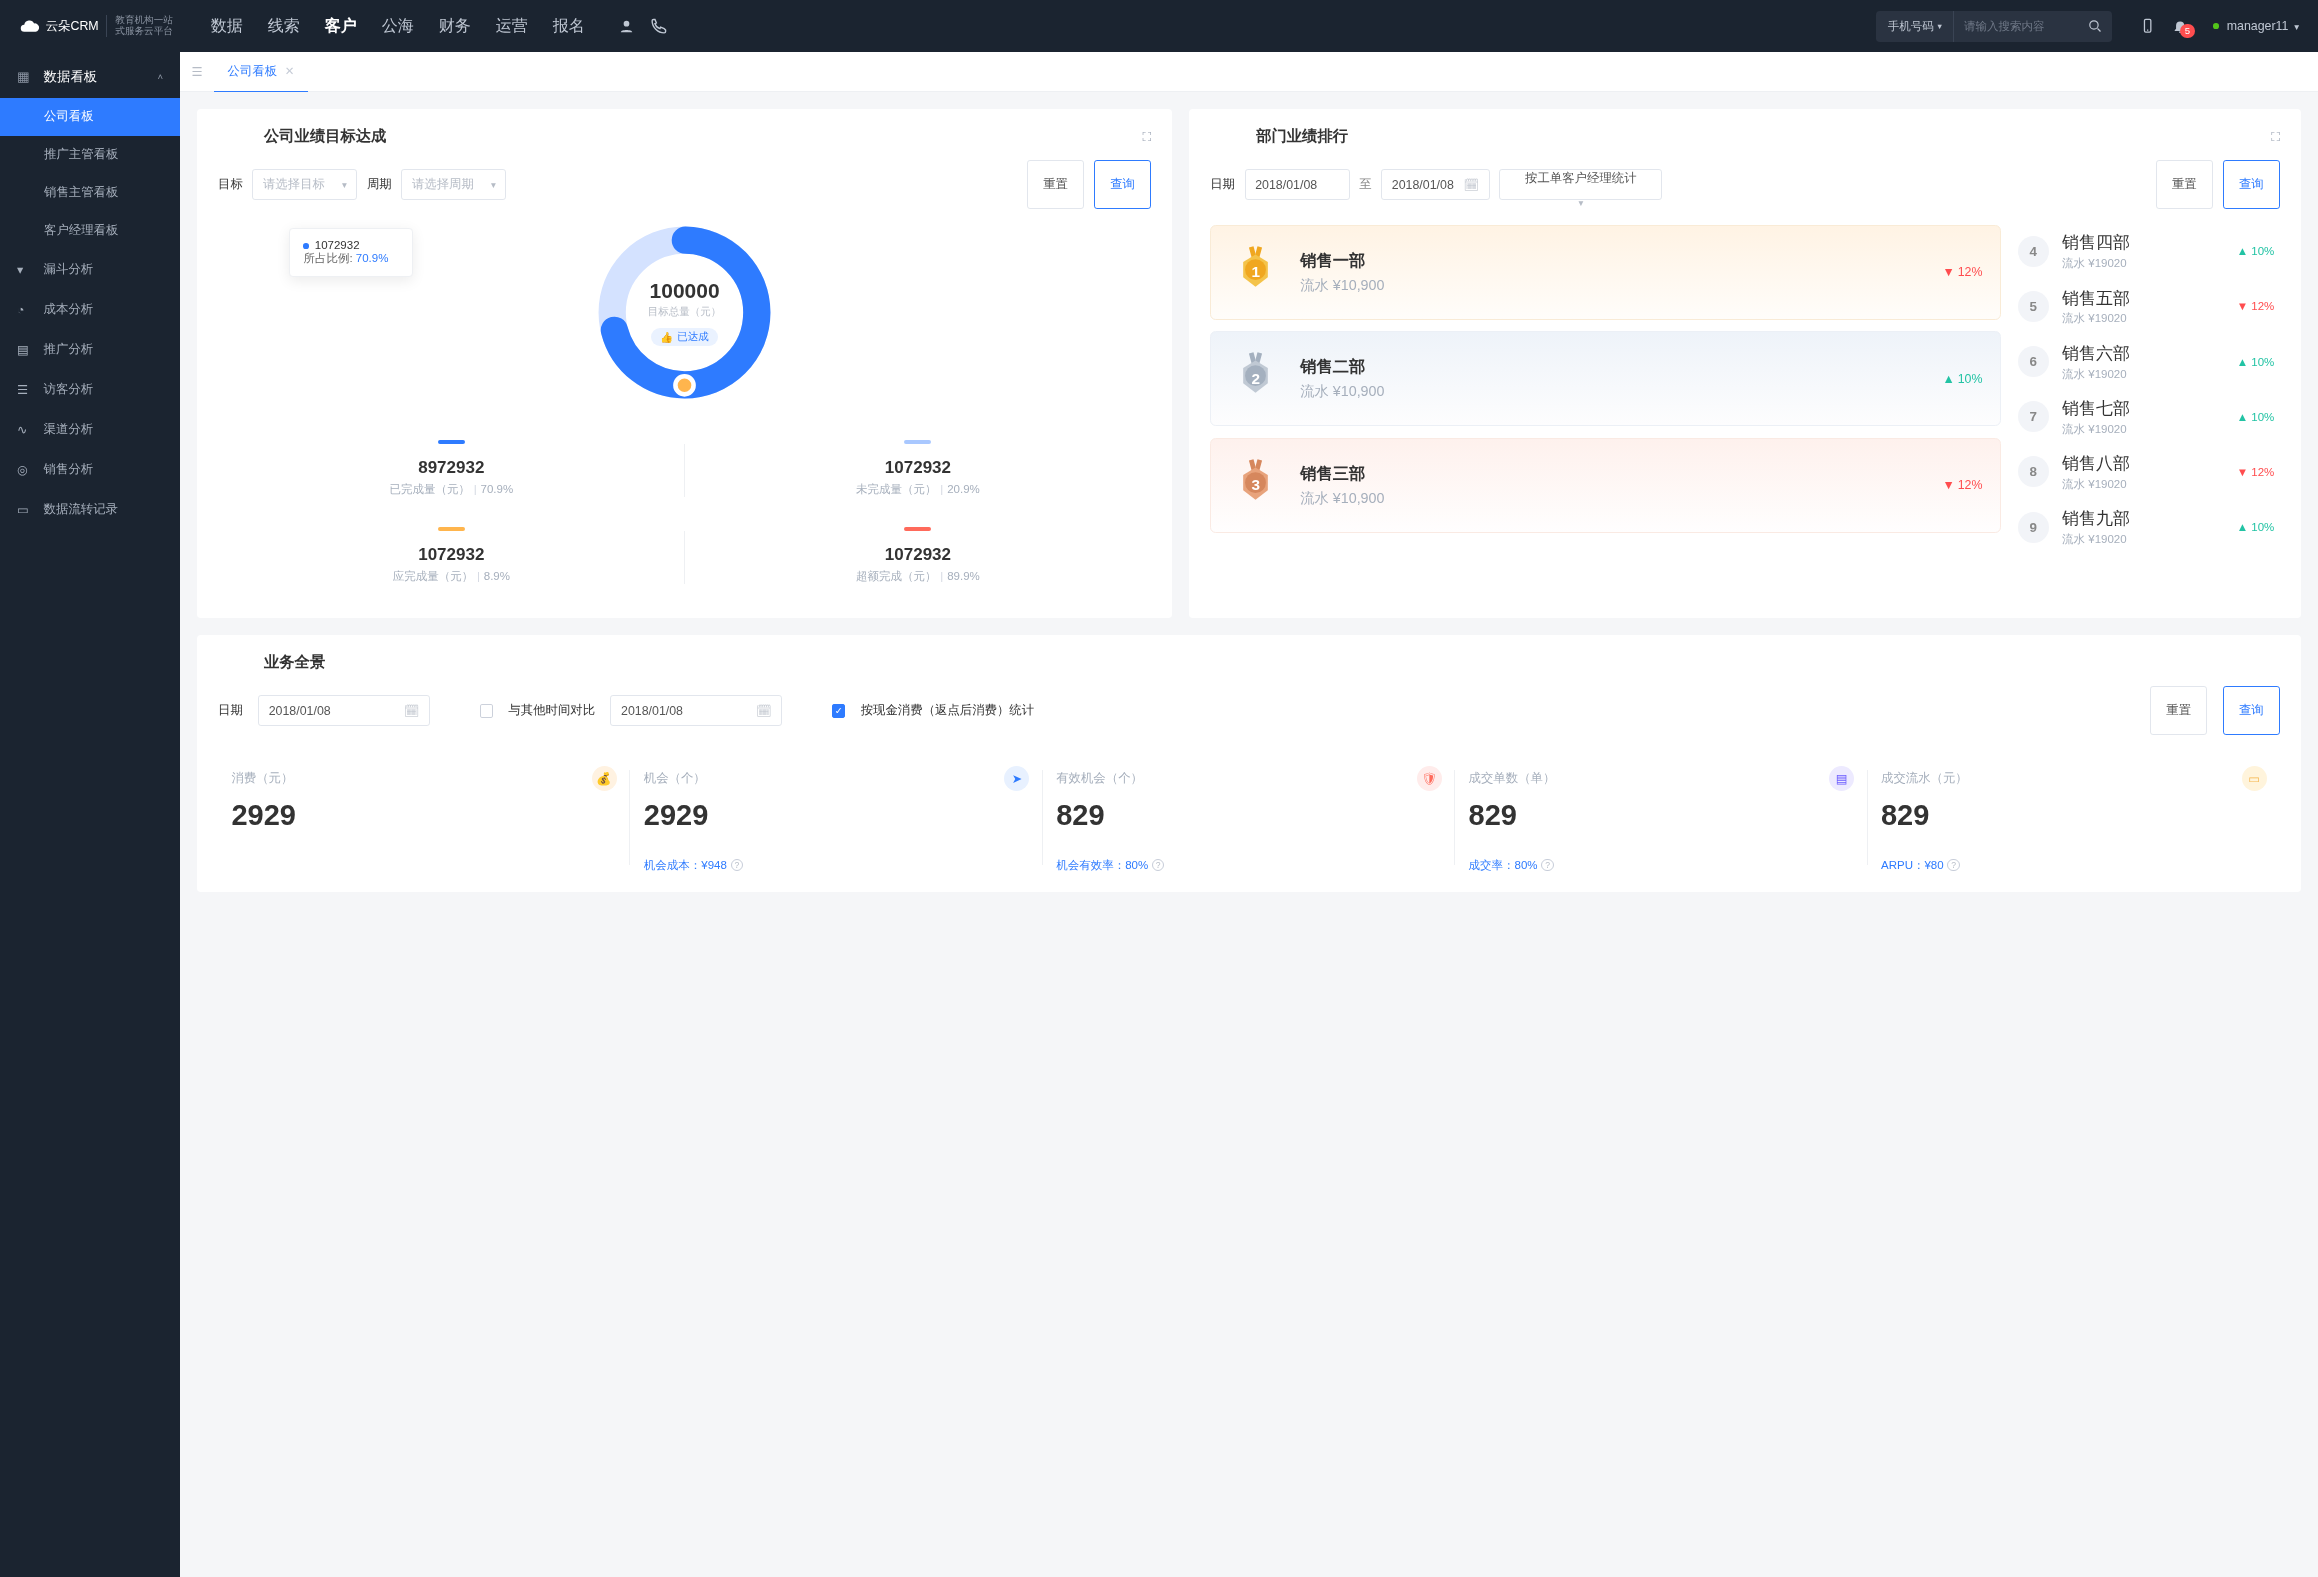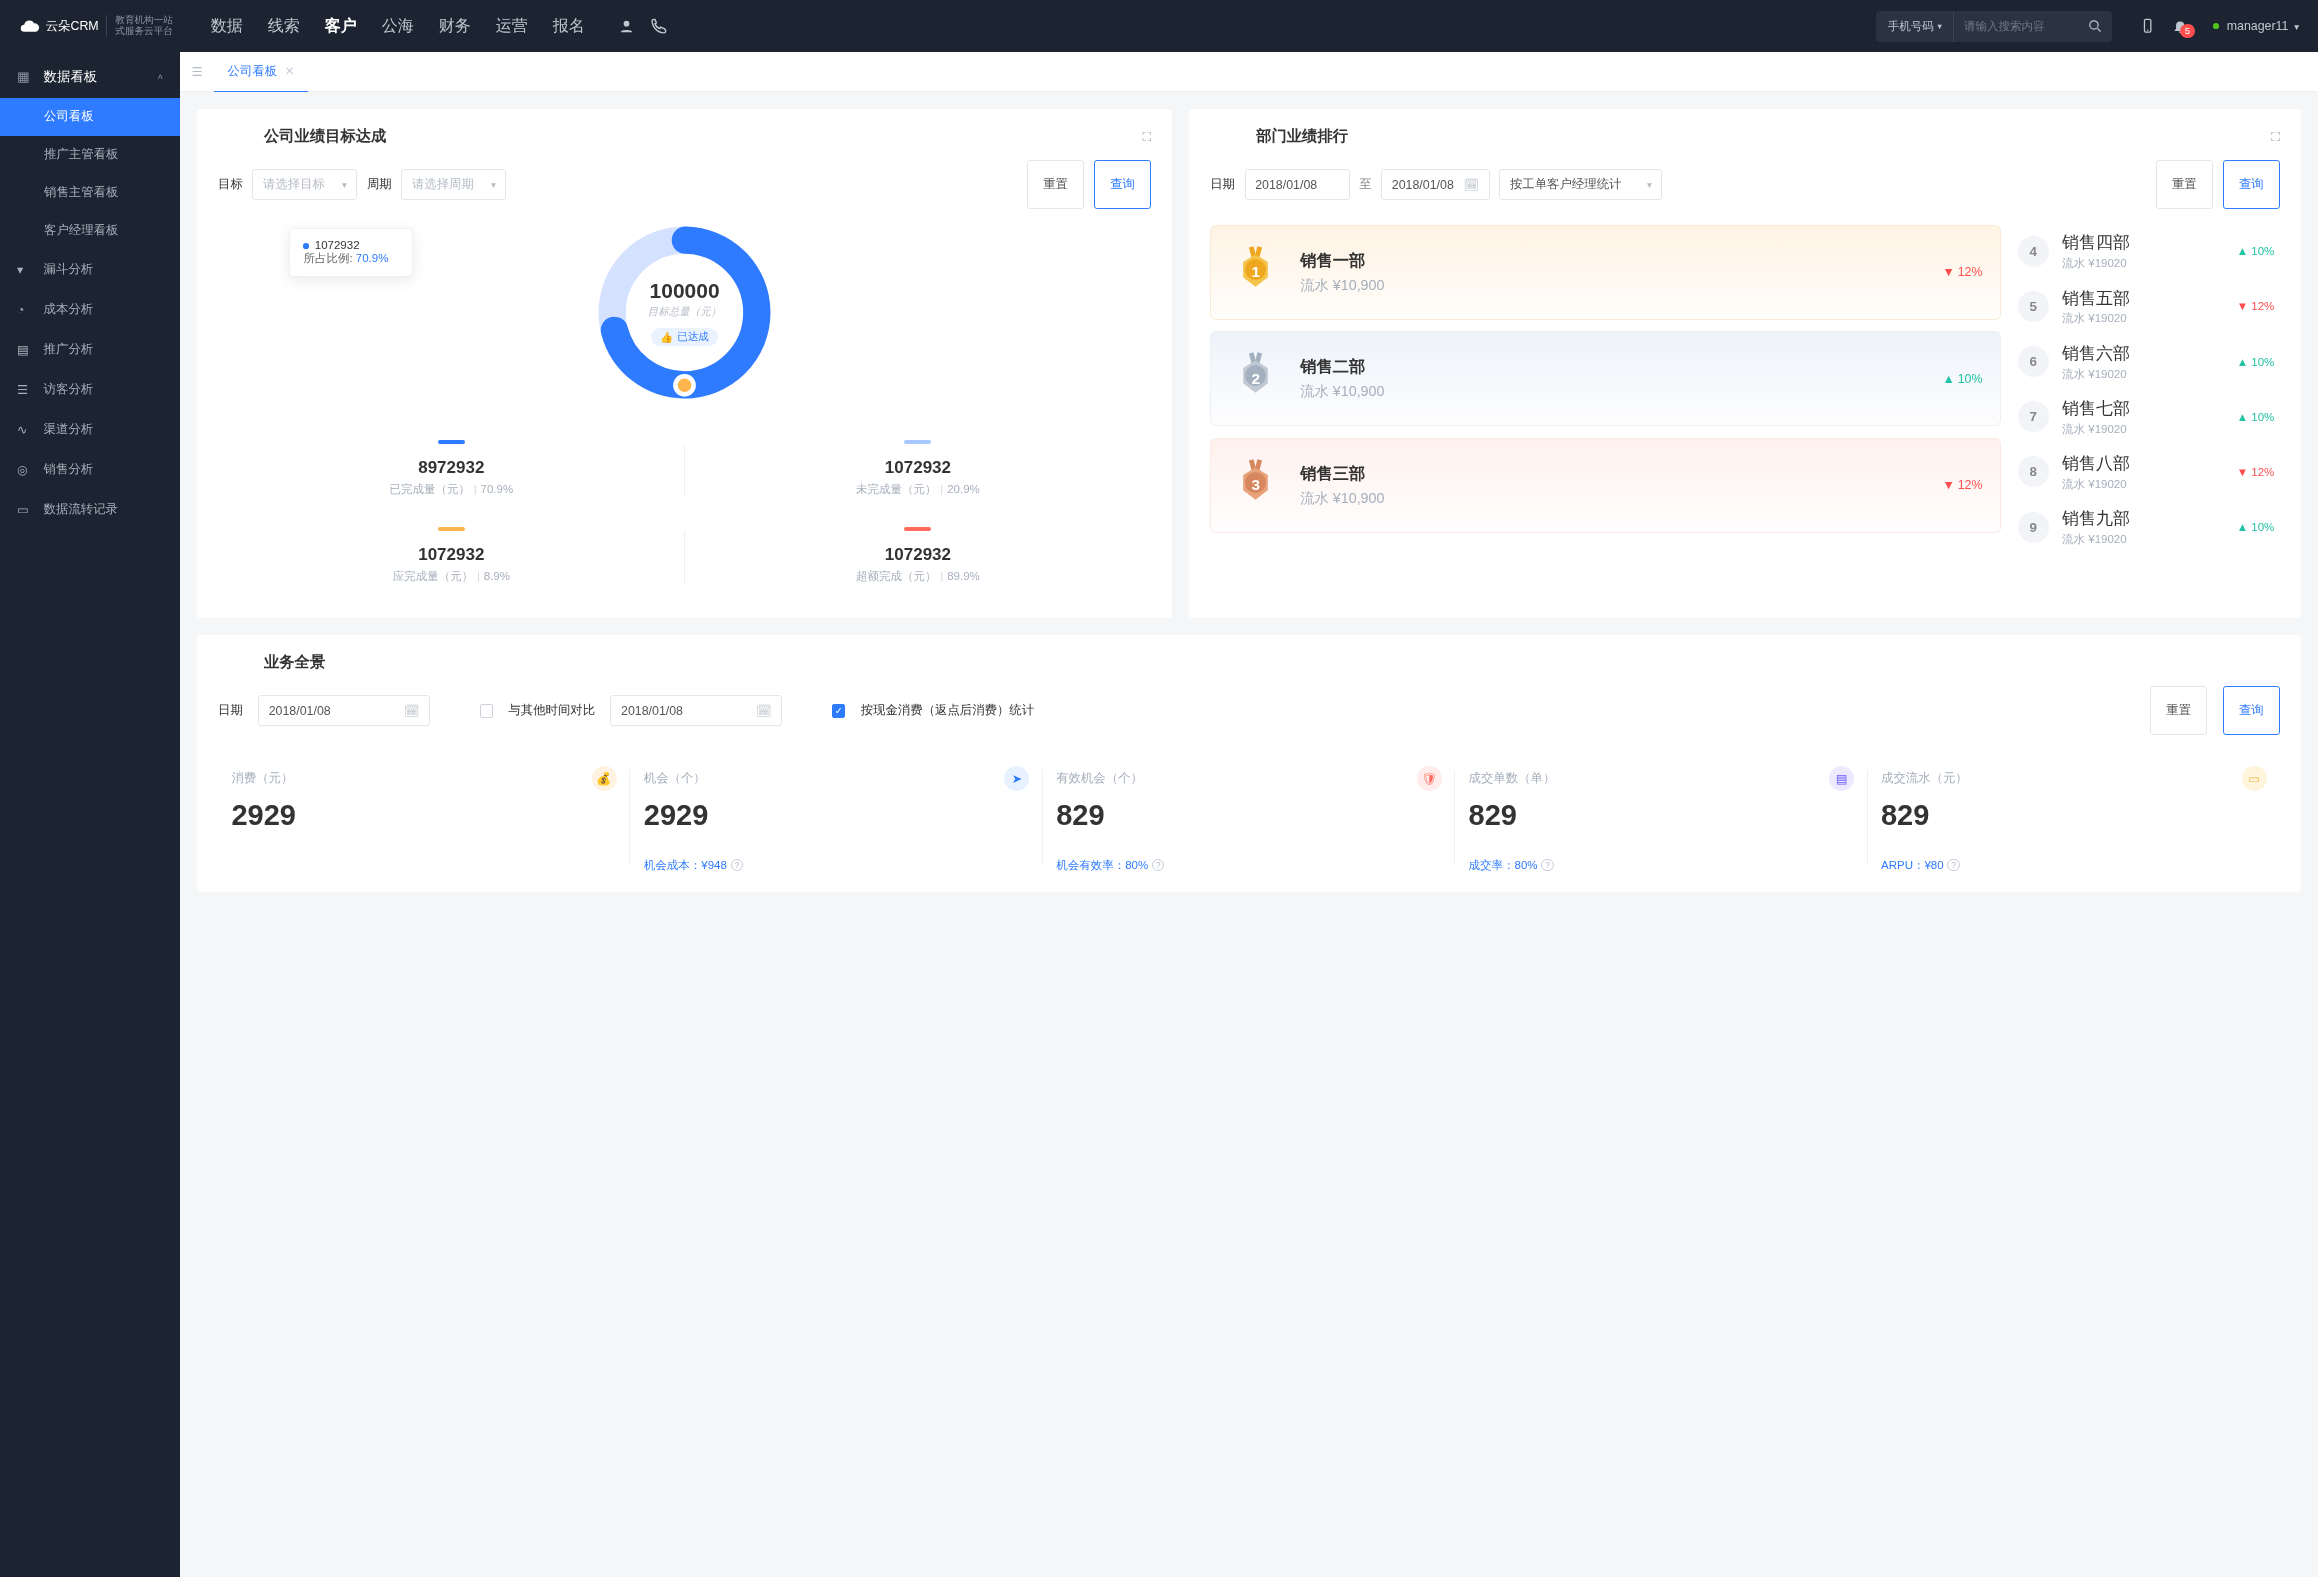--- a/index.html
+++ b/index.html
@@ -58,21 +58,21 @@
 
   .donut-wrap { position:relative; display:flex; flex-direction:column; align-items:center; margin-top:5.7px; }
   .tooltip { position:absolute; top:11.5px; left:71px; background:#fff; border:1px solid #eef0f3; border-radius:3.8px; box-shadow:0 3.8px 13.4px rgba(0,0,0,.08); padding:9.6px 13.4px; font-size:11.5px; color:#666; min-width:124px; }
   .tooltip .dot { width:5.7px; height:5.7px; border-radius:50%; background:#2e7bff; display:inline-block; margin-right:5.7px; vertical-align:middle; }
   .tooltip .val { color:#333; }
   .tooltip .pct { color:#2e7bff; }
   .donut { position:relative; width:191px; height:191px; }
   .donut svg { width:100%; height:100%; }
   .donut .center { position:absolute; inset:0; display:flex; flex-direction:column; align-items:center; justify-content:center; }
   .donut .center .big { font-size:21px; font-weight:700; color:#333; }
-  .donut .center .sub { font-size:10.5px; color:#b6bcc6; margin-top:1.9px;font-style:italic; }
+  .donut .center .sub { font-size:10.5px; color:#b6bcc6; margin-top:1.9px; }
   .donut .center .tag { margin-top:9.6px; background:#eaf2ff; color:#2e7bff; font-size:10.5px; border-radius:9.6px; padding:1.9px 9.6px; display:flex; align-items:center; gap:3.8px; }
 
   .stats-grid { display:grid; grid-template-columns:1fr 1fr; margin-top:19px; }
   .stat-cell { text-align:center; padding:13.4px 5.7px 17px; position:relative; }
   .stats-grid .stat-cell:nth-child(odd)::after { content:""; position:absolute; right:0; top:17px; bottom:17px; width:1px; background:#eef0f3; }
   .bar-sm { width:27px; height:3.8px; border-radius:1.9px; margin:0 auto 9.6px; }
   .bar-blue { background:#2e7bff; }
   .bar-blue-l { background:#a9c8ff; }
   .bar-orange { background:#ffb54d; }
   .bar-red { background:#ff6a5b; }
@@ -314,21 +314,21 @@
         <div class="toolbar">
           <span class="lbl">日期</span>
           <div class="date-input">
               <span>2018/01/08</span>
             </div>
           <span class="sep-lbl">至</span>
           <div class="date-input">
               <span>2018/01/08</span>
               <span class="cal">🗓</span>
             </div>
-          <div class="select has-val" style="min-width:163px;">
+          <div class="select has-val" style="min-width:163px;flex-direction:column;">
               <span>按工单客户经理统计</span>
               <span class="car">▾</span>
             </div>
           <span style="flex:1"></span>
           <button class="btn">重置</button>
           <button class="btn primary-outline">查询</button>
         </div>
         <div class="rank-layout" style="margin-top:15.3px;">
           <div class="top3">
               <div class="rank-card rank-gold">

